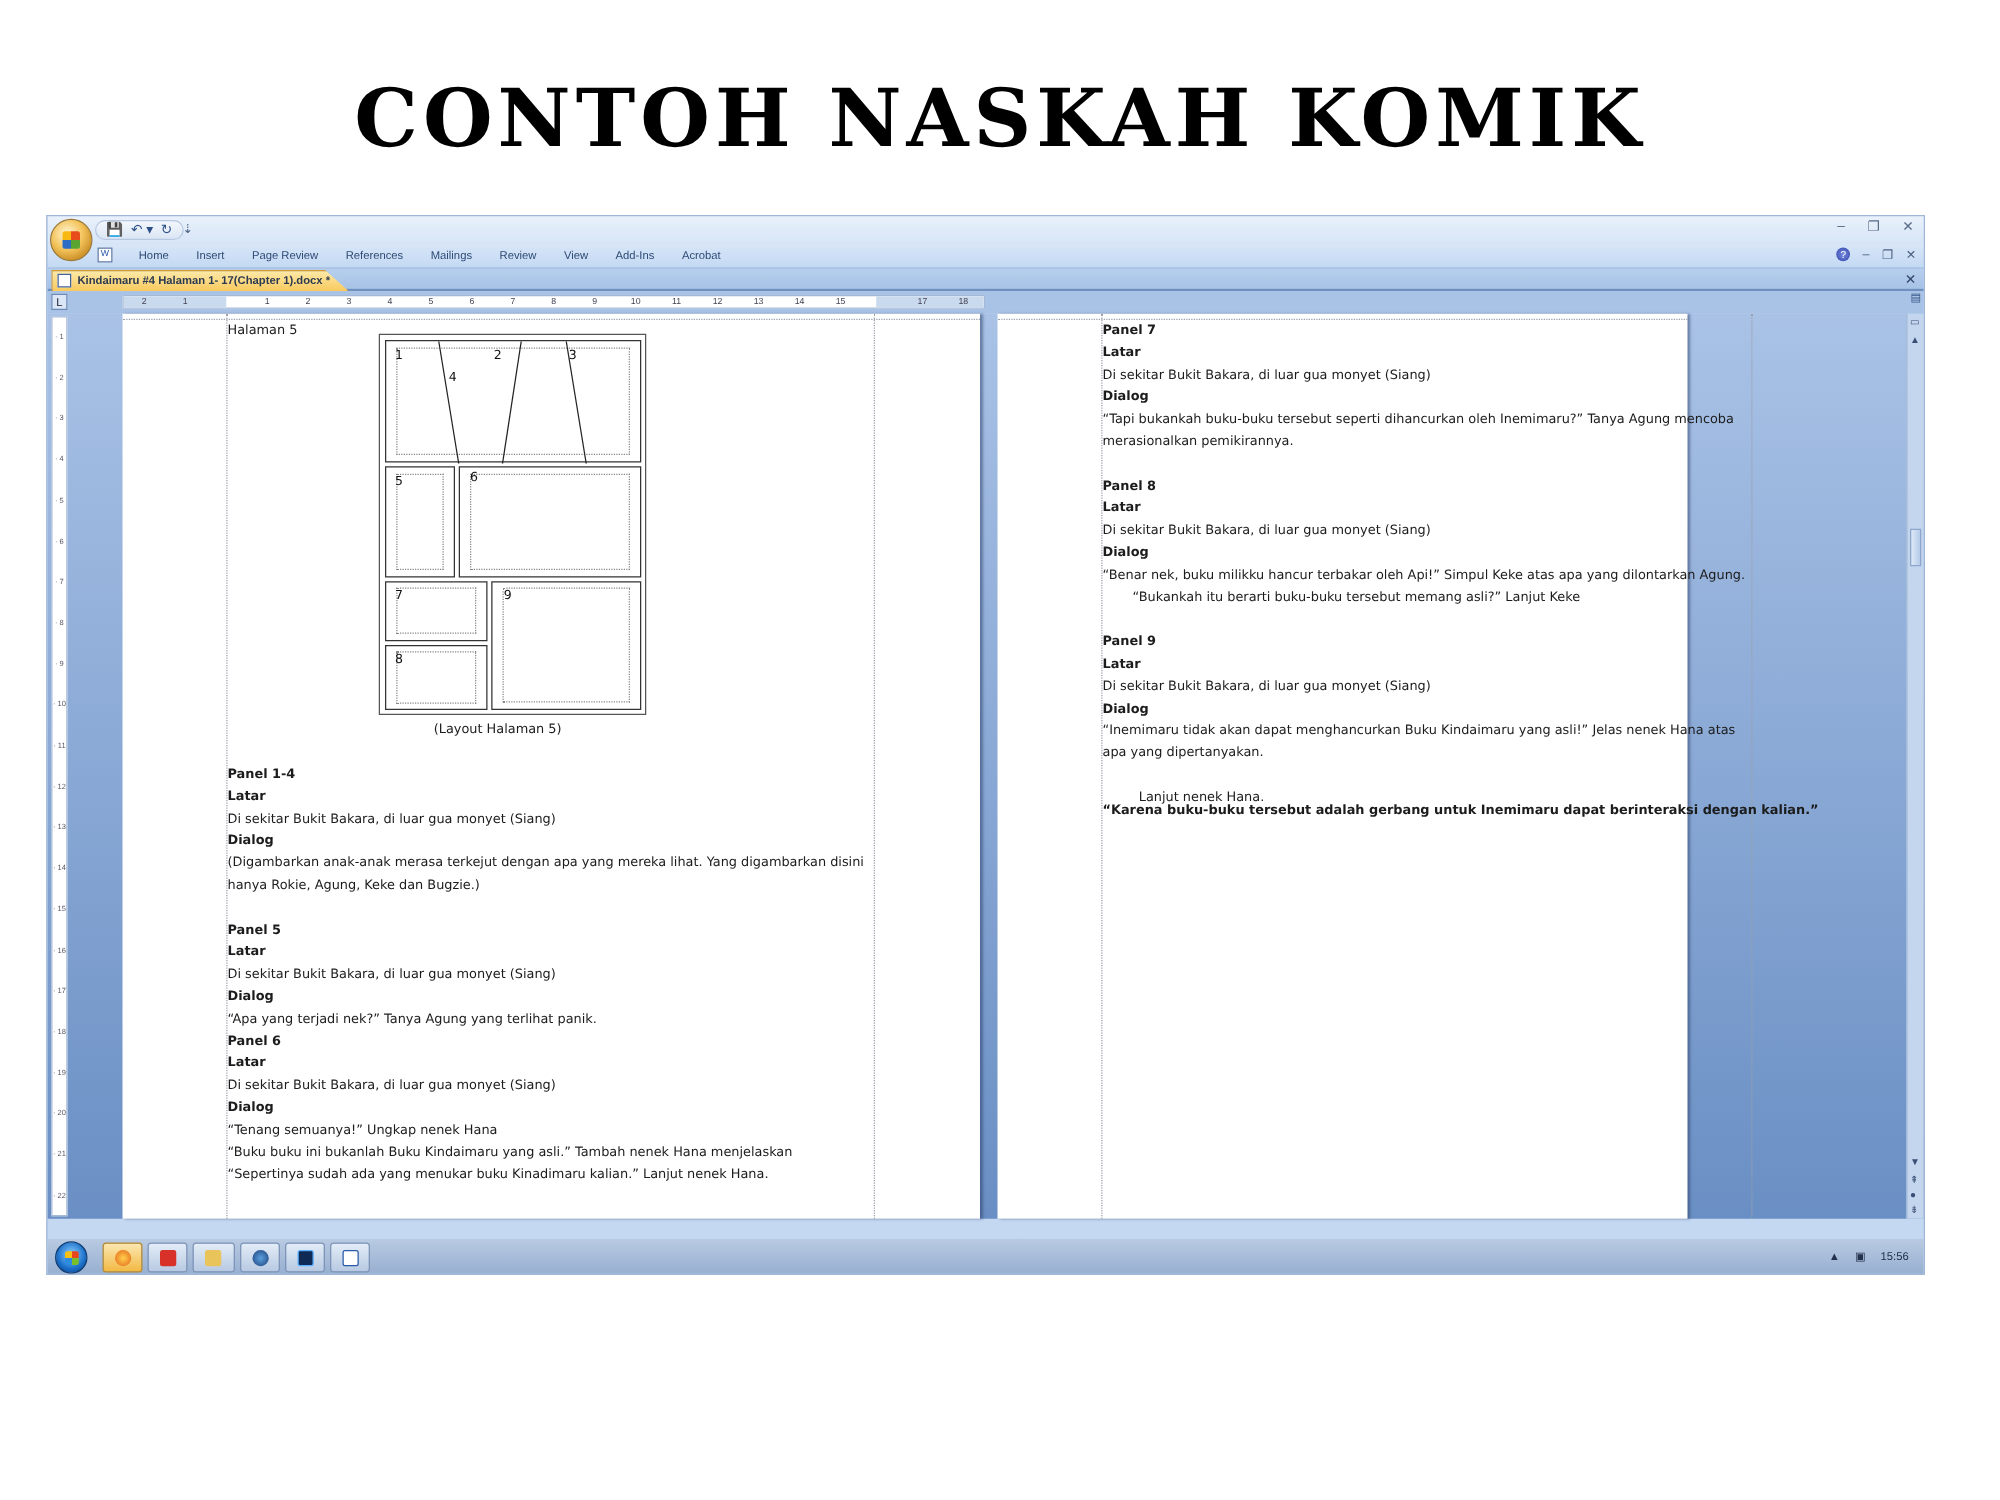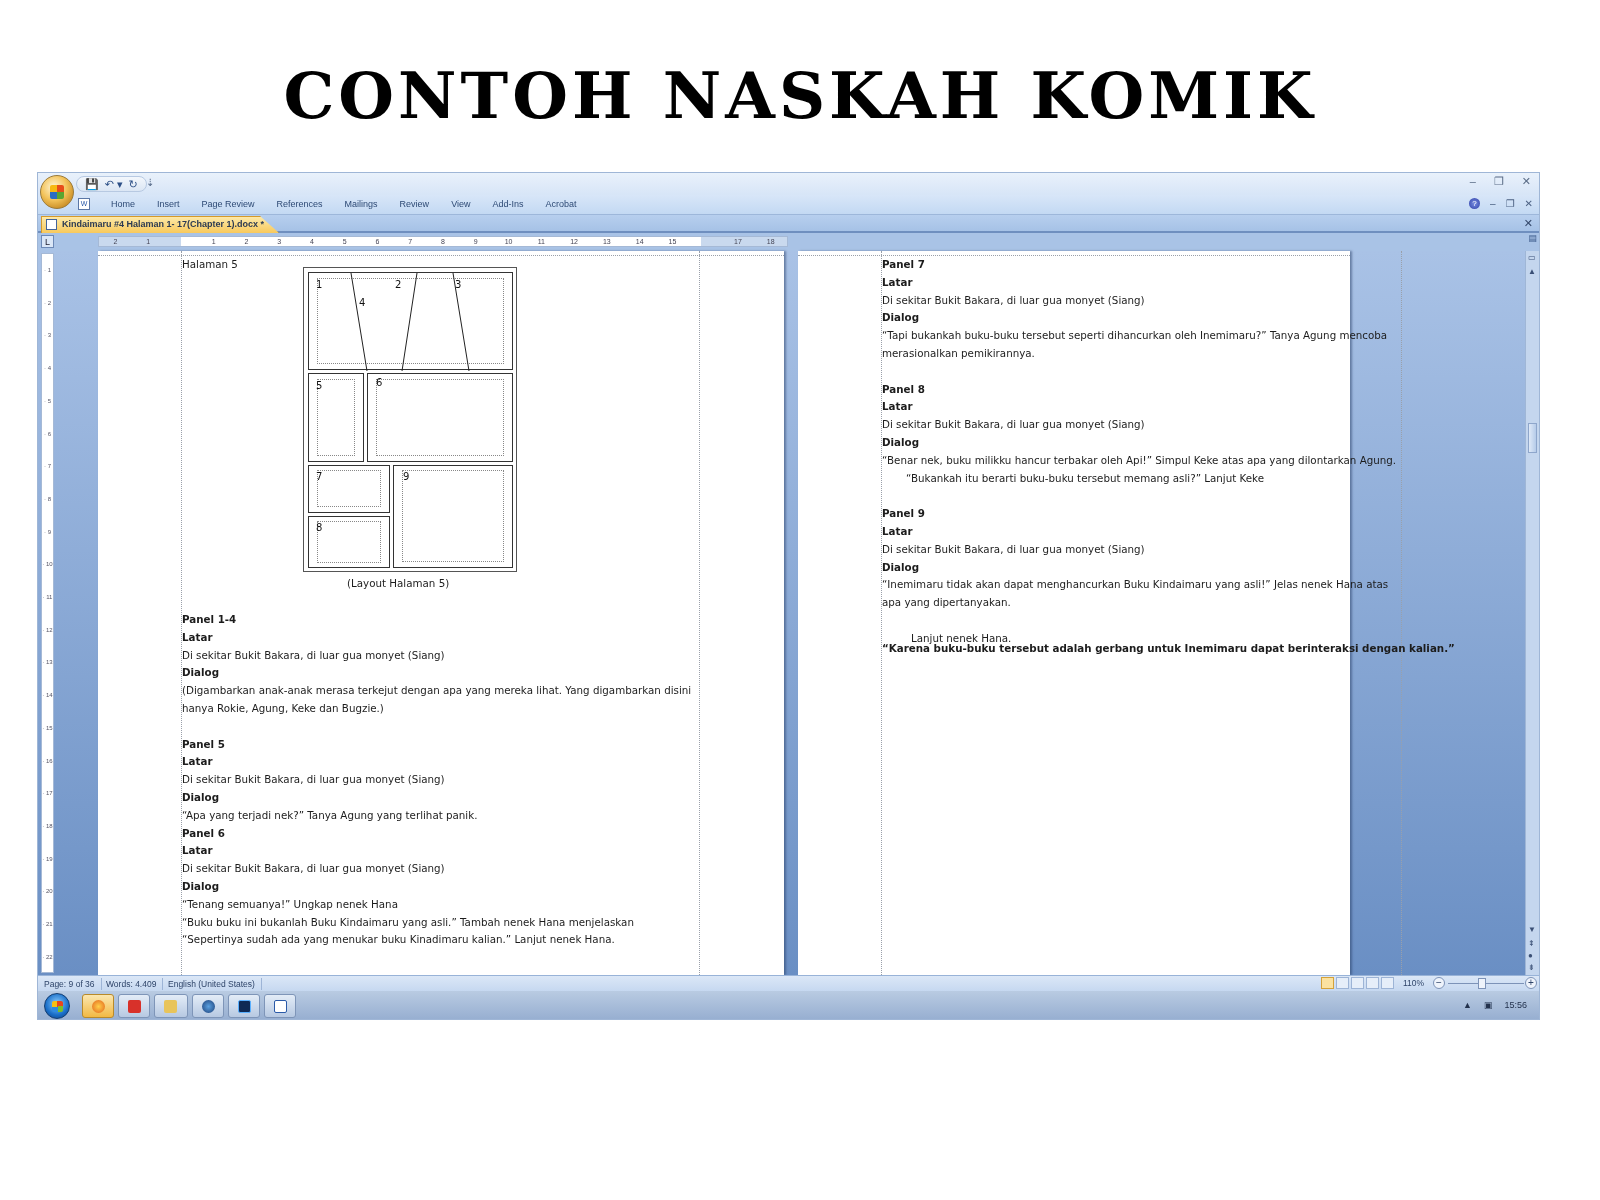--- a/index.html
+++ b/index.html
@@ -341,37 +341,20 @@
       <span class="arr" style="top:2px;">▭</span>
       <span class="arr" style="top:16px;">▲</span>
       <div class="thumb"></div>
       <span class="arr" style="top:674px;">▼</span>
       <span class="arr" style="top:688px;">⇞</span>
       <span class="arr" style="top:700px;">●</span>
       <span class="arr" style="top:712px;">⇟</span>
     </div>
   </div>
 
-  <div class="statusbar">
-    <span class="seg" style="left:0;">Page: 9 of 36</span>
-    <span class="seg" style="left:62px;">Words: 4.409</span>
-    <span class="seg" style="left:124px;">English (United States)</span>
-    <div class="view-btns">
-      <span class="active"></span>
-      <span></span>
-      <span></span>
-      <span></span>
-      <span></span>
-    </div>
-    <span class="zoom-pct">110%</span>
-    <span class="zoom-minus">−</span>
-    <div class="zoom-track"></div>
-    <div class="zoom-thumb"></div>
-    <span class="zoom-plus">+</span>
-  </div>
 
   <div class="taskbar">
     <div class="start-orb"></div>
     <div class="tb-btn active" style="left:44px;">
         <i style="background:radial-gradient(#ffcf4a,#e2621b);border-radius:50%;"></i>
       </div>
     <div class="tb-btn" style="left:80px;">
         <i style="background:#d8312a;"></i>
       </div>
     <div class="tb-btn" style="left:116px;width:34px;">

